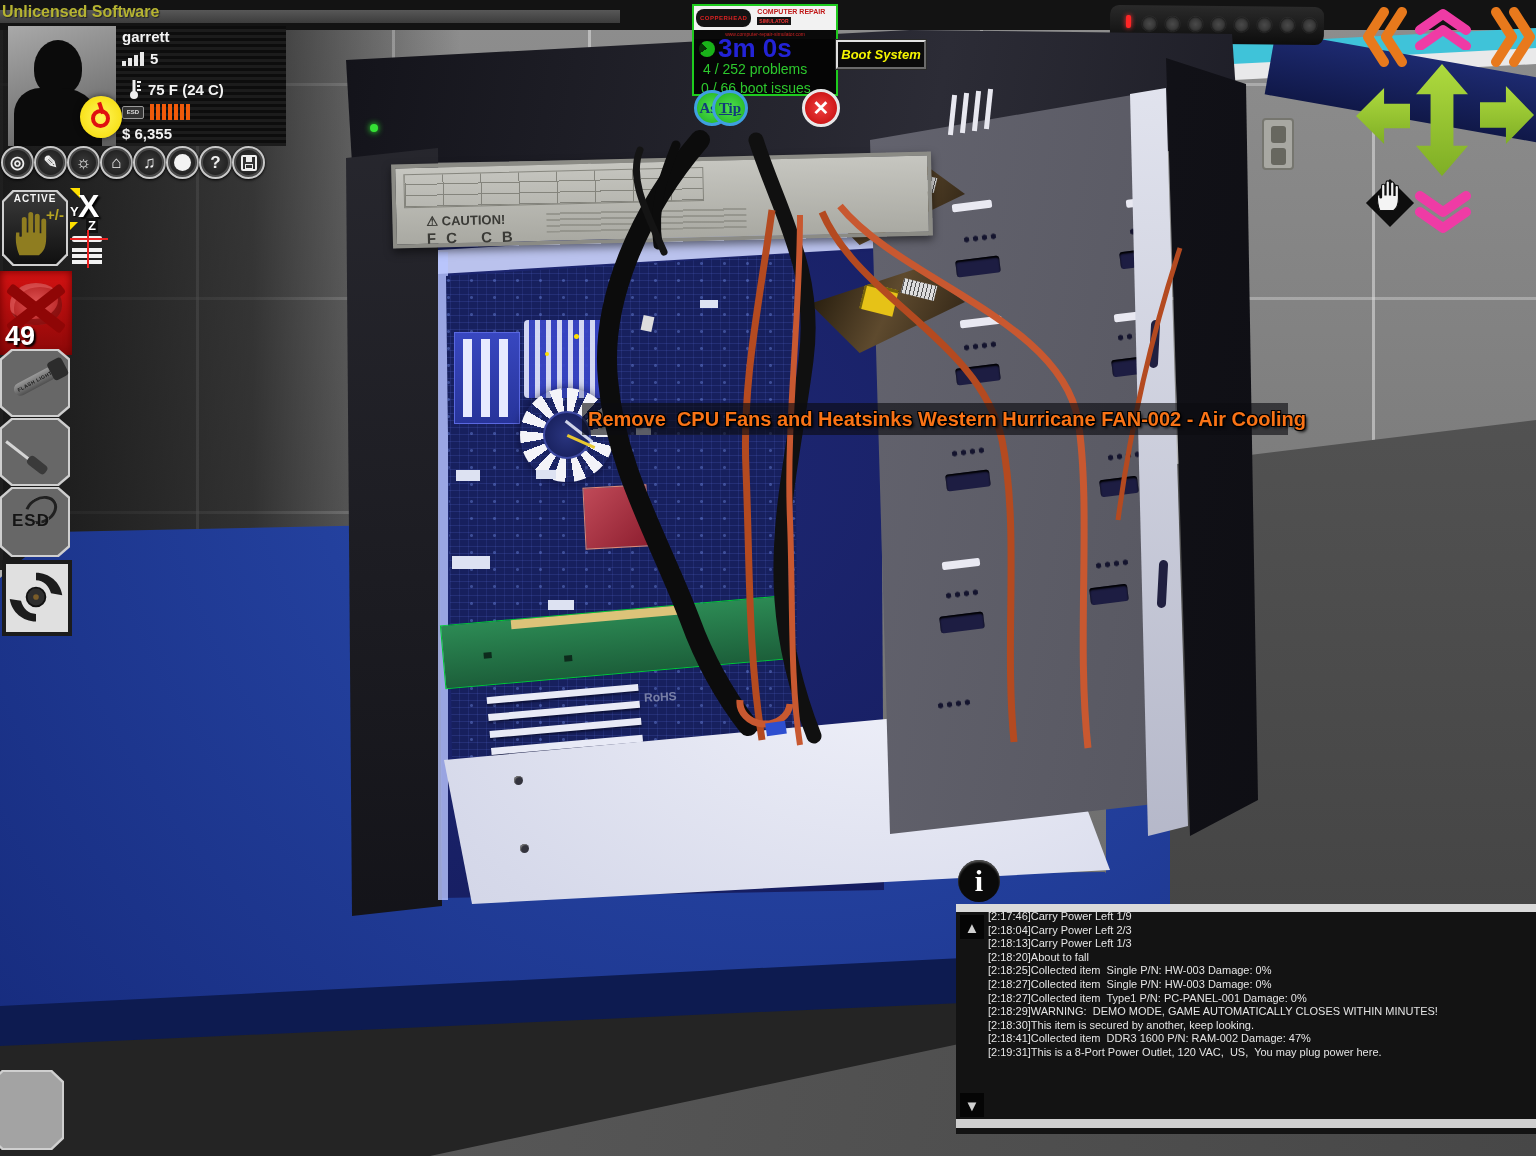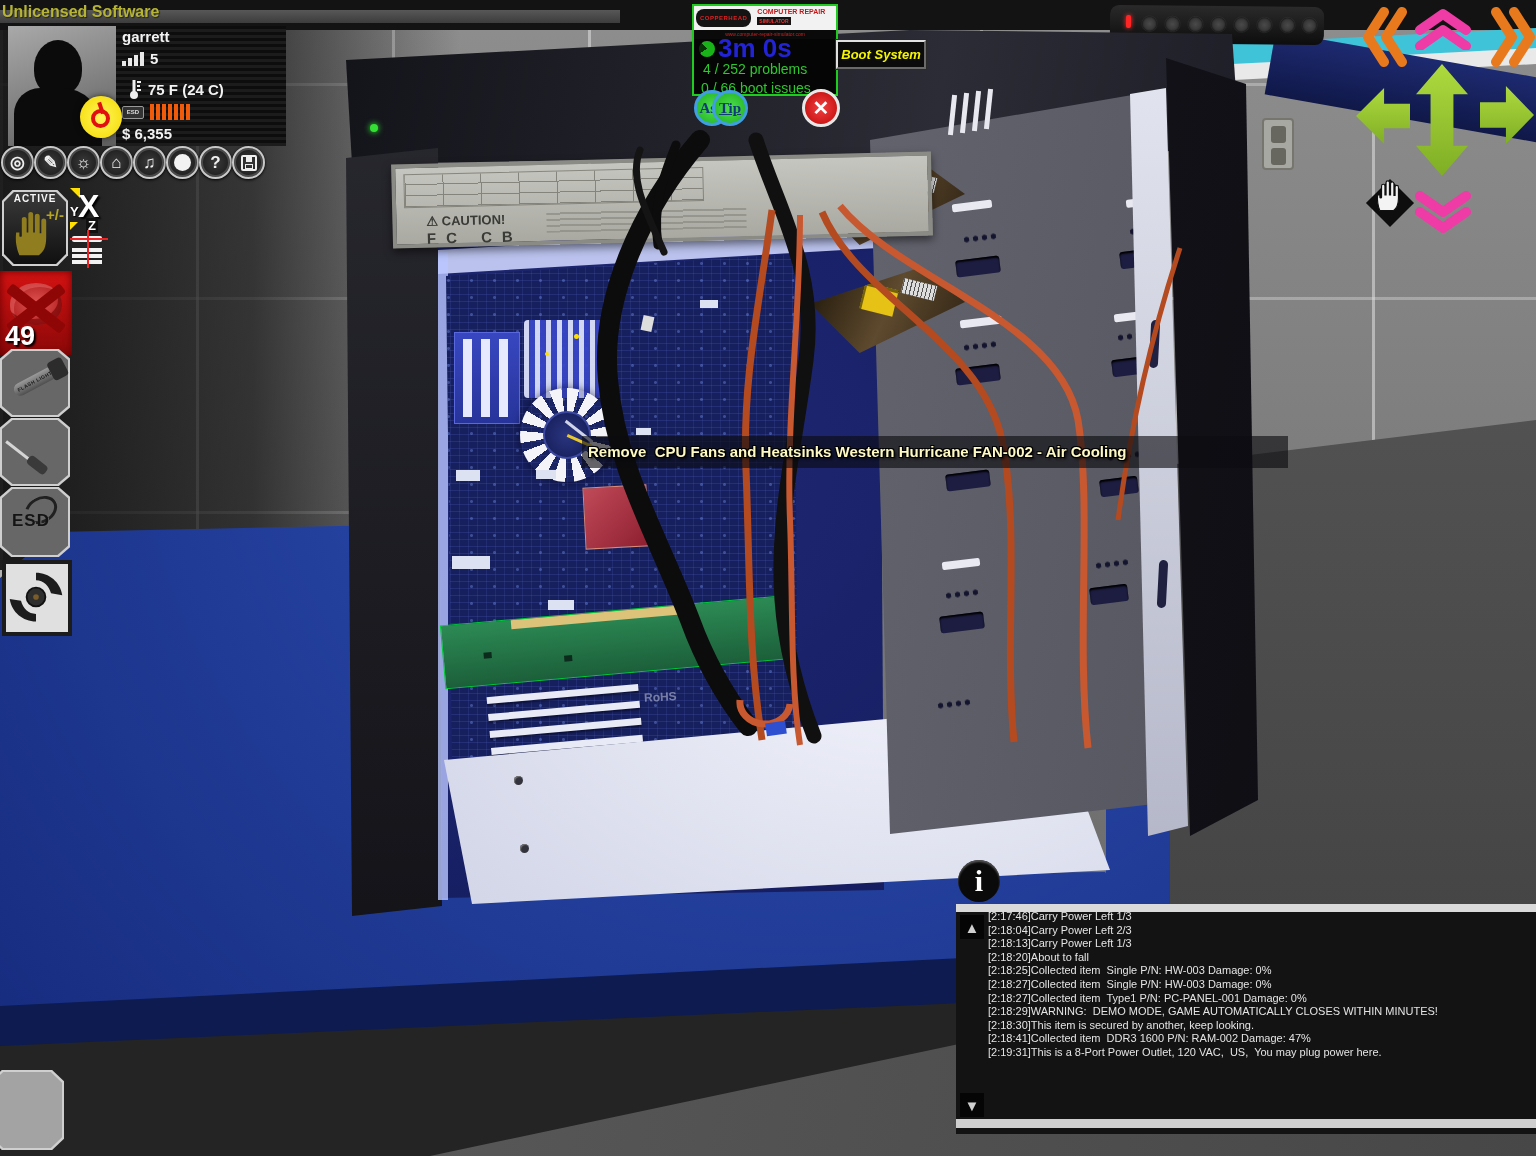--- a/index.html
+++ b/index.html
@@ -187,22 +187,22 @@
   .mline2 { position:absolute; left:7px; top:74px; font-size:14px; color:#2dc82d; }
   .roundbtn { border-radius:50%; display:flex; align-items:center; justify-content:center;
       font-family:"Liberation Serif", serif; font-size:15px; font-weight:bold; }
   .askbtn,.tipbtn { width:36px; height:36px; background:radial-gradient(#4fe04f,#1faf1f); border:3px solid #3f9fe0; color:#123a7a; }
   .xbtn { width:38px; height:38px; background:radial-gradient(#f04040,#c00808); border:3px solid #e8e8e8; color:#fff; font-size:20px; }
   .bootbtn { left:836px; top:40px; width:90px; height:29px; background:#0b0b0b;
       border:2px solid; border-color:#e0e0e0 #6a6a6a #6a6a6a #e0e0e0; box-shadow:0 0 0 1px #2a2a2a;
       color:#f5f500; font-size:13px; font-weight:bold; font-style:italic; display:flex; align-items:center; justify-content:center; }
 
   .tooltip { left:582px; top:403px; width:706px; height:32px; background:rgba(12,12,16,.62);
-      color:#fef9c3; font-size:15px; font-weight:bold; line-height:32px; padding-left:6px; white-space:pre;
-      text-shadow:1px 1px 0 #000,-1px 1px 0 #000,1px -1px 0 #000,-1px -1px 0 #000,2px 2px 3px #000;margin-top:33px; }
+      color:#f97316; font-size:20px; font-weight:bold; line-height:32px; padding-left:6px; white-space:pre;
+      text-shadow:1px 1px 0 #000,-1px 1px 0 #000,1px -1px 0 #000,-1px -1px 0 #000,2px 2px 3px #000; }
 
   .gar { background:linear-gradient(#aeda3e,#7fae25); filter:drop-shadow(1px 1px 0 #2e4d10) drop-shadow(-1px -1px 0 #2e4d10); }
   .ga-vert { left:1416px; top:64px; width:52px; height:112px;
       clip-path:polygon(50% 0,100% 27%,72% 27%,72% 73%,100% 73%,50% 100%,0 73%,28% 73%,28% 27%,0 27%); }
   .ga-left { left:1356px; top:88px; width:54px; height:56px;
       clip-path:polygon(0 50%,52% 0,52% 28%,100% 28%,100% 72%,52% 72%,52% 100%); }
   .ga-right { left:1480px; top:86px; width:54px; height:58px;
       clip-path:polygon(100% 50%,48% 0,48% 28%,0 28%,0 72%,48% 72%,48% 100%); }
   .pan-diamond { position:absolute; left:11px; top:18px; width:34px; height:34px; background:#0e0e0e; transform:rotate(45deg); }
 
@@ -561,21 +561,21 @@
     <path d="M6 22 L29 38 L52 22" stroke="#ef3ba5" stroke-width="10" fill="none" stroke-linecap="round" stroke-linejoin="round"></path>
   </svg>
 
   <div class="abs infoicon">
       <span>i</span>
     </div>
   <div class="abs logpanel">
     <div class="logtop"></div>
     <div class="logup">▲</div>
     <div class="logmsgs">
-      <div class="logline">[2:17:46]Carry Power Left 1/3</div>
+      <div class="logline">[2:17:46]Carry Power Left 1/9</div>
       <div class="logline">[2:18:04]Carry Power Left 2/3</div>
       <div class="logline">[2:18:13]Carry Power Left 1/3</div>
       <div class="logline">[2:18:20]About to fall</div>
       <div class="logline">[2:18:25]Collected item  Single P/N: HW-003 Damage: 0%</div>
       <div class="logline">[2:18:27]Collected item  Single P/N: HW-003 Damage: 0%</div>
       <div class="logline">[2:18:27]Collected item  Type1 P/N: PC-PANEL-001 Damage: 0%</div>
       <div class="logline">[2:18:29]WARNING:  DEMO MODE, GAME AUTOMATICALLY CLOSES WITHIN MINUTES!</div>
       <div class="logline">[2:18:30]This item is secured by another, keep looking.</div>
       <div class="logline">[2:18:41]Collected item  DDR3 1600 P/N: RAM-002 Damage: 47%</div>
       <div class="logline">[2:19:31]This is a 8-Port Power Outlet, 120 VAC,  US,  You may plug power here.</div>

